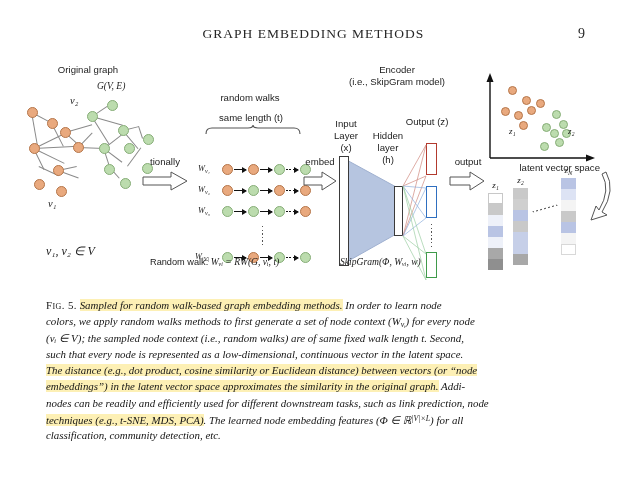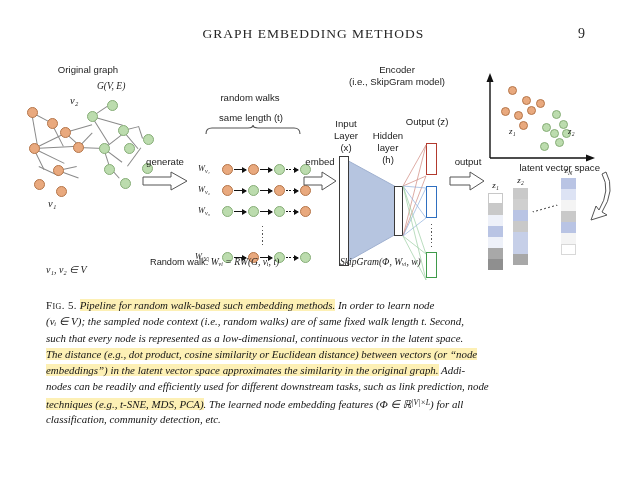--- a/index.html
+++ b/index.html
@@ -177,23 +177,23 @@
       <div class="gnode green" style="left:112px;top:45px;"></div>
       <div class="gnode green" style="left:131px;top:36px;"></div>
       <div class="gnode green" style="left:130px;top:65px;"></div>
       <div class="gnode green" style="left:92px;top:66px;"></div>
       <div class="gnode green" style="left:108px;top:80px;"></div>
 
       <div class="fig-math" style="left:58px;top:-3px;font-size:10.5px;">v₂</div>
       <div class="fig-math" style="left:36px;top:100px;font-size:10.5px;">v₁</div>
     </div>
 
-    <div class="fig-math" style="left:46px;top:204px;font-size:10px;">v₁, v₂ ∈ V</div>
-
-    <div class="fig-label" style="left:140px;top:96px;width:50px;">generate</div>
+    <div class="fig-math" style="left:46px;top:184px;font-size:12px;">v₁, v₂ ∈ V</div>
+
+    <div class="fig-label" style="left:140px;top:96px;width:50px;">tionally</div>
     <svg class="bigarrow" style="left:141px;top:110px;" width="48" height="22">
       <polygon points="2,7 30,7 30,2 46,11 30,20 30,15 2,15" fill="#ffffff" stroke="#555" stroke-width="1"></polygon>
     </svg>
 
     <div class="fig-label" style="left:196px;top:52px;width:110px;">
       <span>same length (t)</span>
     </div>
     <svg class="brace" style="left:204px;top:65px;" width="98" height="10">
       <path d="M2,9 Q2,3 8,3 L44,3 Q49,3 49,0 Q49,3 54,3 L90,3 Q96,3 96,9" fill="none" stroke="#555" stroke-width="1.1"></path>
     </svg>
@@ -367,21 +367,22 @@
          background:repeating-linear-gradient(to right,#555 0 2px,transparent 2px 4px);
          transform:rotate(-16deg);"></div>
 
     <div class="formula" style="left:150px;top:196px;">
       <span class="fm-up">Random walk: </span><span class="fm-it">Wᵥᵢ = RW(G, vᵢ, t)</span>
     </div>
     <div class="formula fm-it" style="left:340px;top:196px;">SkipGram(Φ, Wᵥᵢ, w)</div>
   </div>
 
   <div class="caption">
-      <span class="cap-line"><span class="figno">Fig. 5.</span><span>  </span><mark>Pipeline for random walk-based such embedding methods.</mark><span>  In order to learn node</span></span>
+      <span class="cap-line"><span class="figno">Fig. 5.</span><span>  </span><mark>Sampled for random walk-based graph embedding methods.</mark><span>  In order to learn node</span></span>
+      <span class="cap-line"><span>colors, we apply random walks methods to first generate a set of node context (W</span><span class="sub">vᵢ</span><span>) for every node</span></span>
       <span class="cap-line"><span>(vᵢ ∈ V); the sampled node context (i.e., random walks) are of same fixed walk length t.  Second,</span></span>
       <span class="cap-line"><span>such that every node is represented as a low-dimensional, continuous vector in the latent space.</span></span>
       <span class="cap-line"><mark>The distance (e.g., dot product, cosine similarity or Euclidean distance) between vectors (or “node</mark></span>
       <span class="cap-line"><mark>embeddings”) in the latent vector space approximates the similarity in the original graph.</mark><span>  Addi-</span></span>
       <span class="cap-line"><span>nodes can be readily and efficiently used for different downstream tasks, such as link prediction, node</span></span>
       <span class="cap-line"><mark>techniques (e.g., t-SNE, MDS, PCA)</mark><span>. The learned node embedding features (Φ ∈ ℝ</span><span class="sup">|V|×L</span><span>) for all</span></span>
       <span class="cap-line"><span>classification, community detection, etc.</span></span>
     </div>
 
 </div>

